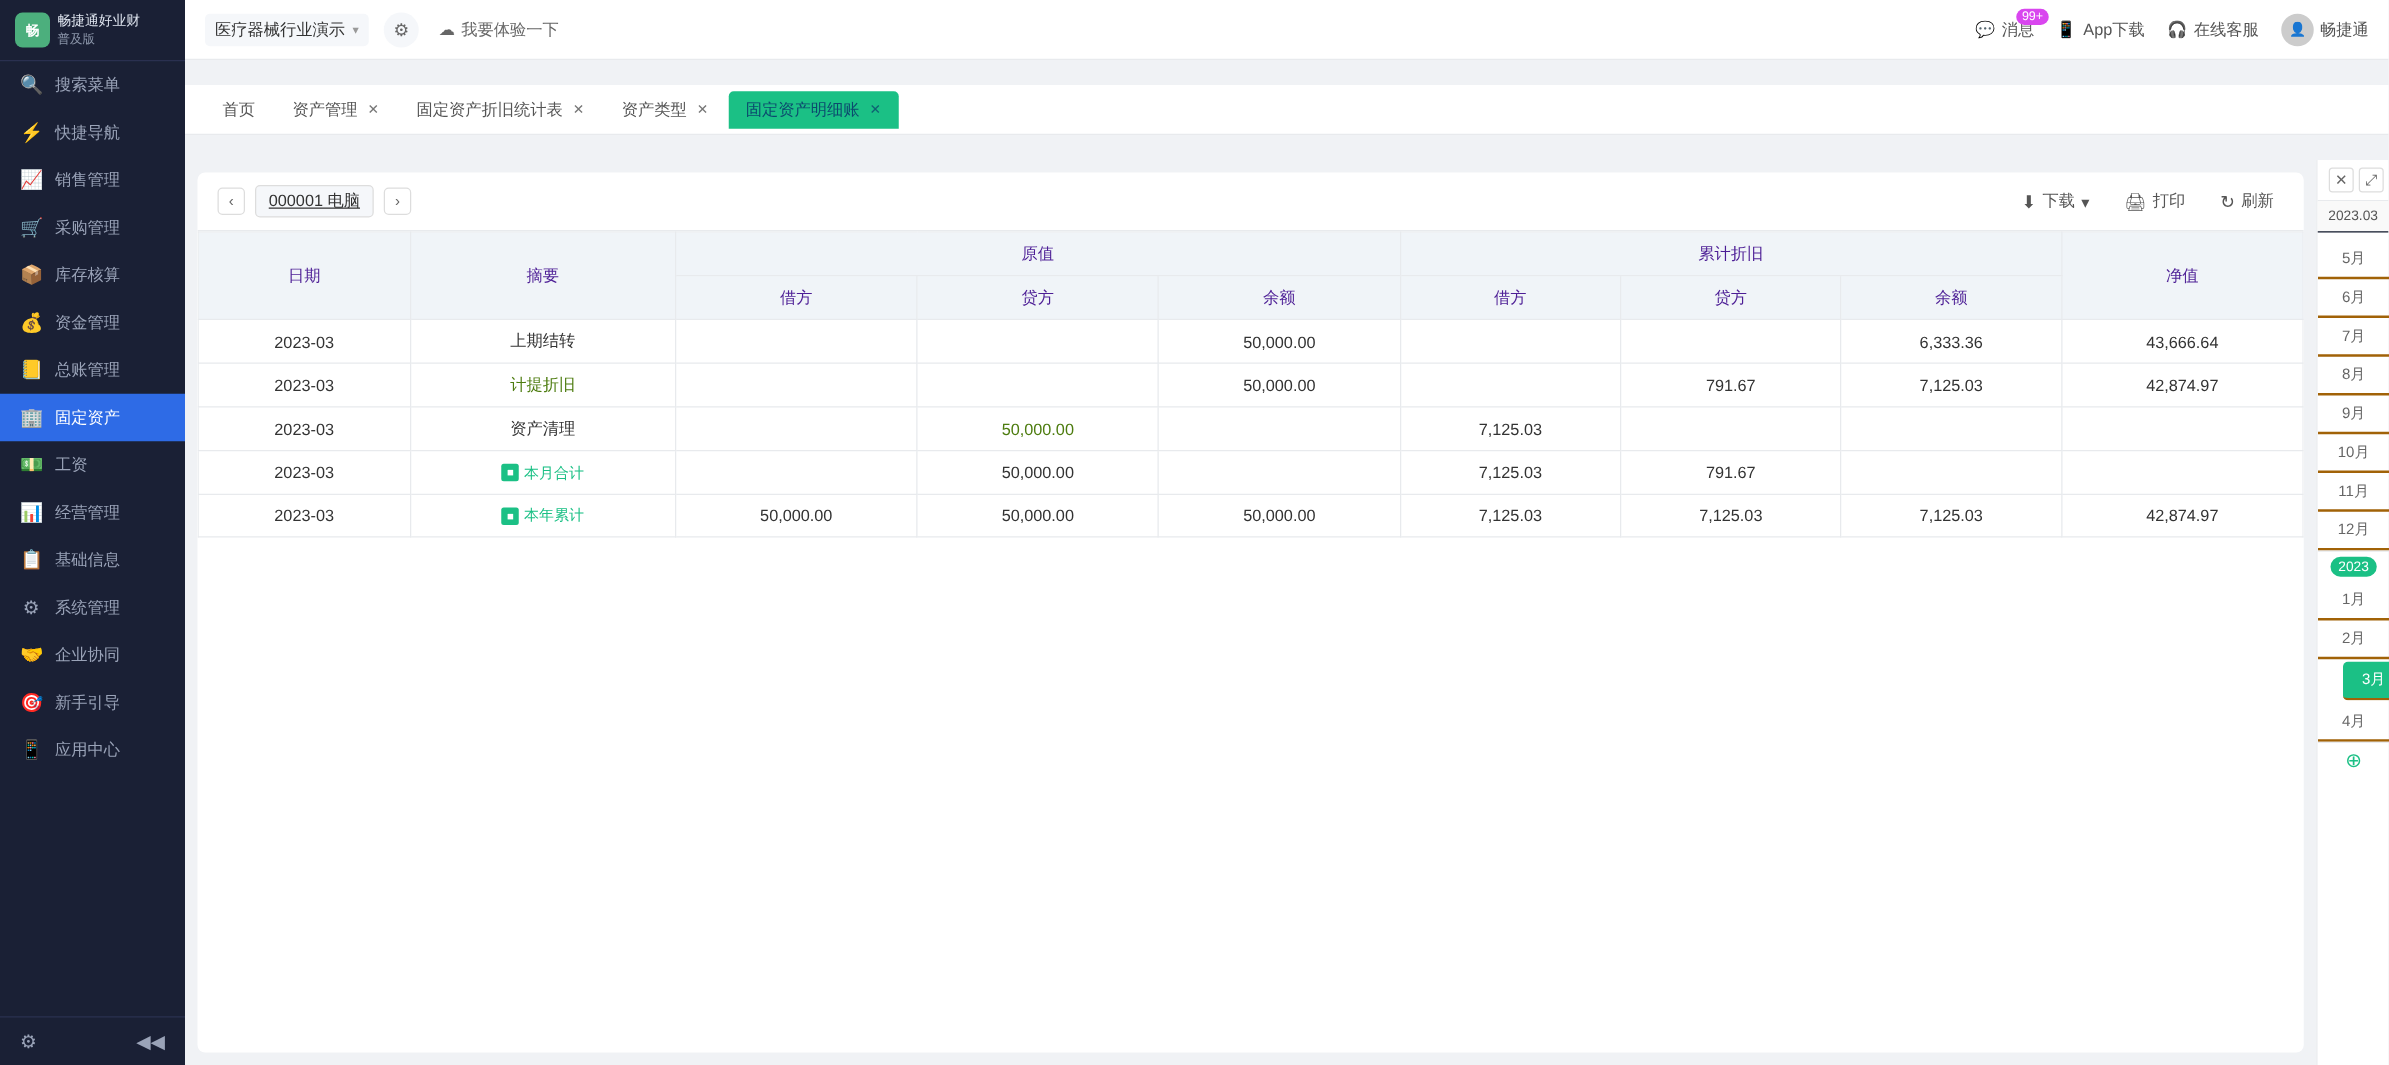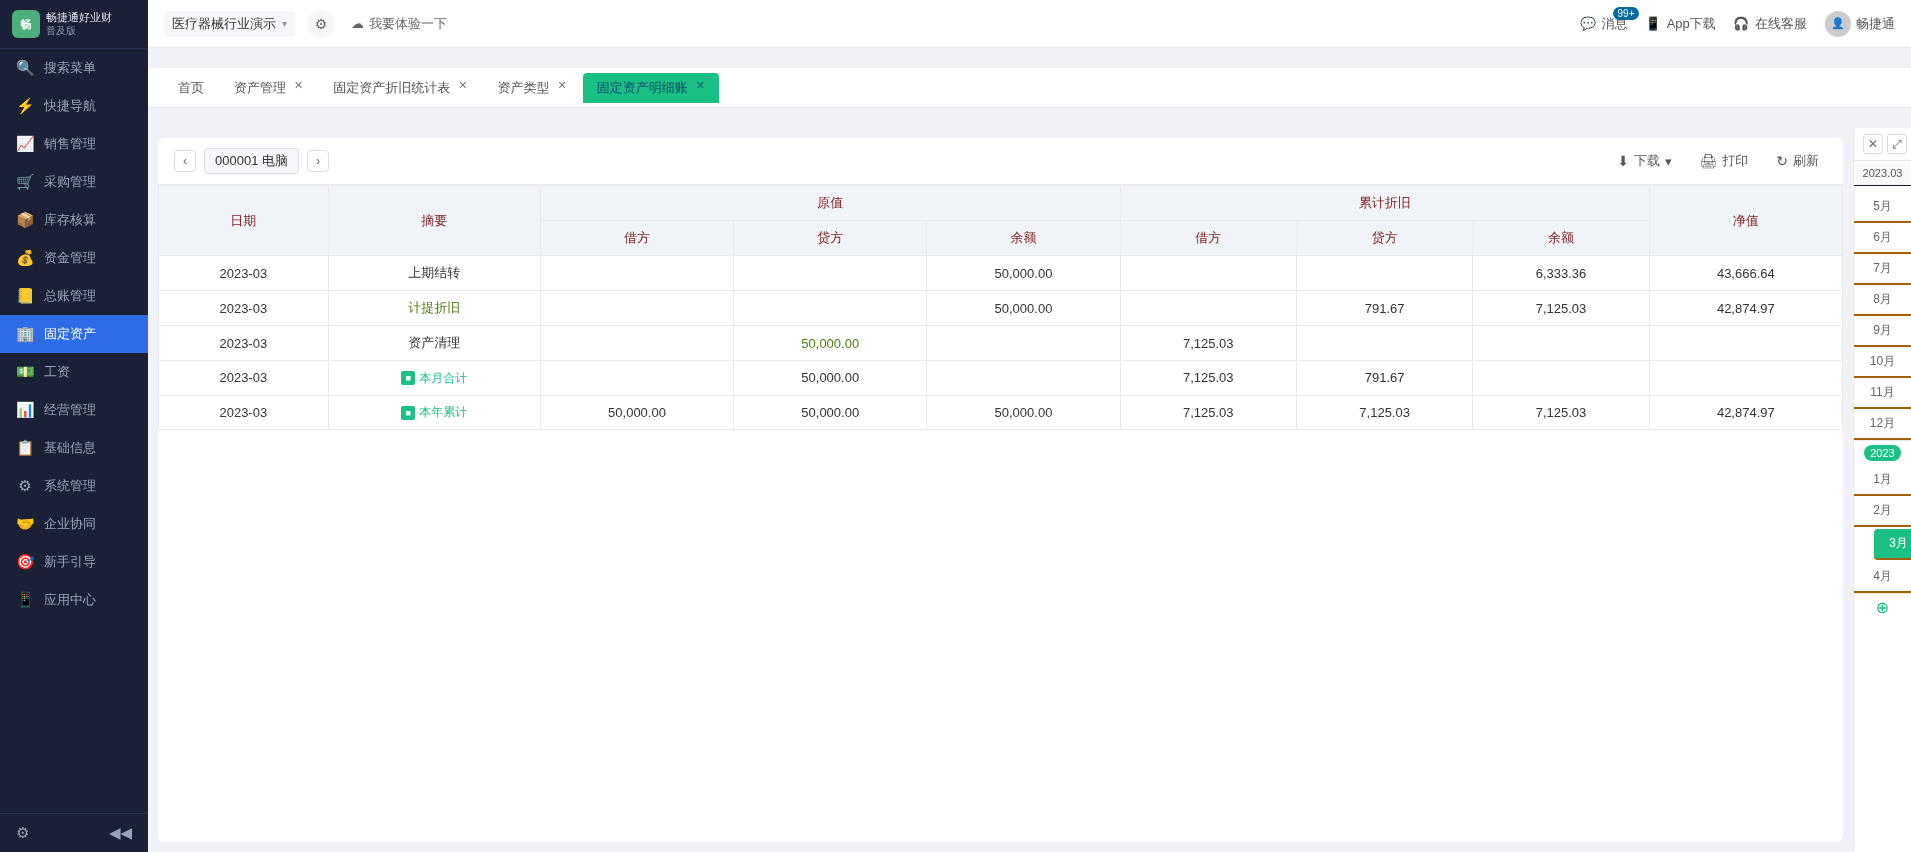--- a/index.html
+++ b/index.html
@@ -105,21 +105,21 @@
     .topbar-right {
       margin-left: auto;
       display: flex; align-items: center; gap: 18px;
     }
     .topbar-btn {
       display: flex; align-items: center; gap: 5px;
       color: #555; font-size: 13px; cursor: pointer;
       position: relative;
     }
     .badge {
-      background: #0369a1; color: white; font-size: 10px;
+      background: #d946ef; color: white; font-size: 10px;
       border-radius: 8px; padding: 1px 5px;
       position: absolute; top: -8px; right: -12px;
       min-width: 18px; text-align: center;
     }
     .topbar-avatar {
       width: 26px; height: 26px;
       background: #ccc; border-radius: 50%;
       display: flex; align-items: center; justify-content: center;
       font-size: 11px; color: #fff;
     }
@@ -129,21 +129,21 @@
       background: #fff;
       border-bottom: 1px solid #e8eaed;
       display: flex;
       align-items: center;
       padding: 0 16px;
       height: 40px;
       flex-shrink: 0;
       gap: 2px;
     }
     .tab {
-      display: flex; align-items: flex-start; gap: 5px;
+      display: flex; align-items: center; gap: 5px;
       padding: 6px 14px;
       font-size: 13px;
       color: #555;
       cursor: pointer;
       border-radius: 4px 4px 0 0;
       white-space: nowrap;
     }
     .tab.active {
       background: #1bc085;
       color: #0c4a6e;
@@ -186,20 +186,21 @@
       cursor: pointer; color: #666; font-size: 12px;
       background: #fff;
     }
     .asset-tag {
       background: #f5f7fa;
       border: 1px solid #ddd;
       border-radius: 4px;
       padding: 3px 10px;
       font-size: 13px;
       color: #333;
+      text-decoration: underline;
     }
     .toolbar-right {
       margin-left: auto;
       display: flex; align-items: center; gap: 12px;
     }
     .toolbar-btn {
       display: flex; align-items: center; gap: 5px;
       font-size: 13px; color: #555;
       cursor: pointer;
       padding: 4px 8px;
@@ -218,21 +219,21 @@
       font-size: 13px;
     }
     th, td {
       border: 1px solid #e8eaed;
       padding: 8px 12px;
       text-align: center;
       white-space: nowrap;
     }
     thead th {
       background: #f0f4f8;
-      color: #7f1d1d;
+      color: #4c1d95;
       font-weight: 500;
     }
     tbody td { color: #333; background: #fff; }
     td.text-blue { color: #4d7c0f; }
     .month-badge {
       display: inline-flex; align-items: center; gap: 4px;
       color: #1bc085; font-size: 12px;
     }
     .month-badge-icon {
       width: 14px; height: 14px; background: #1bc085;

